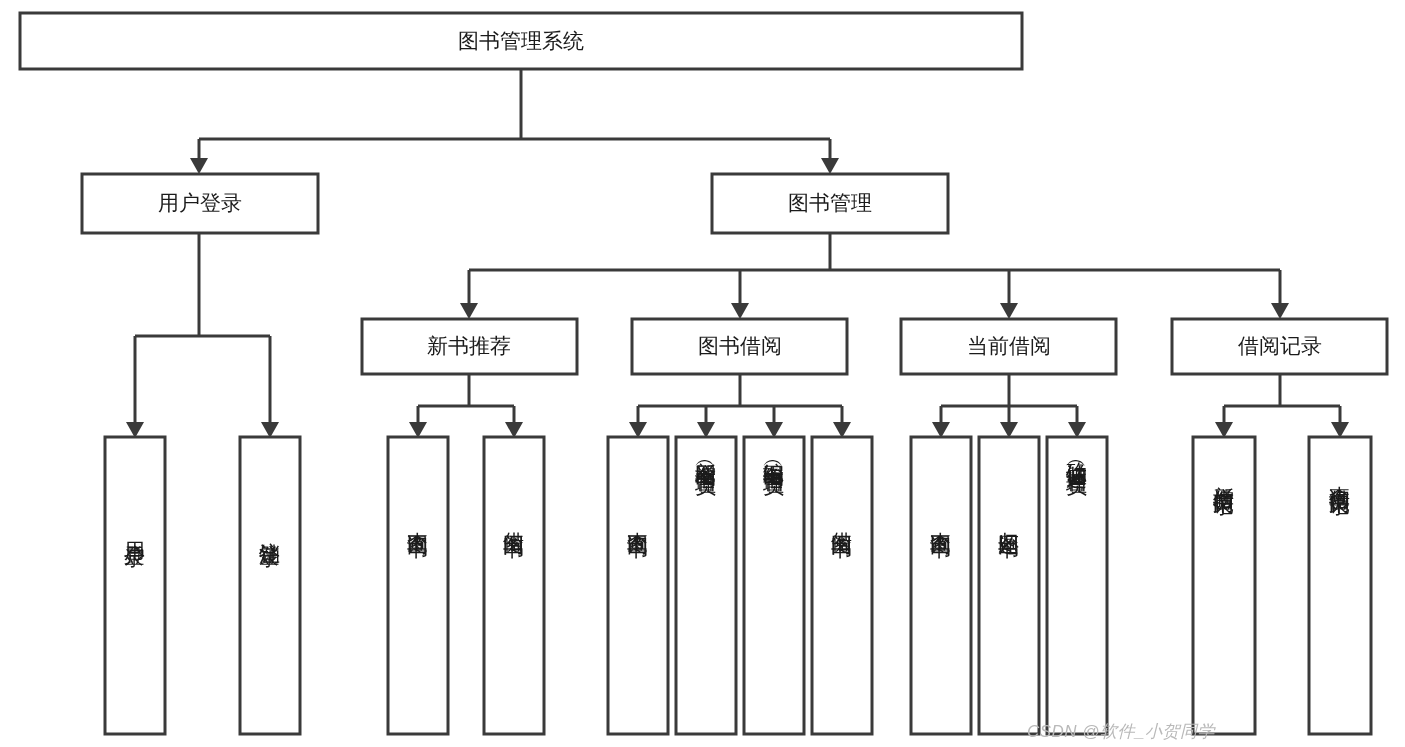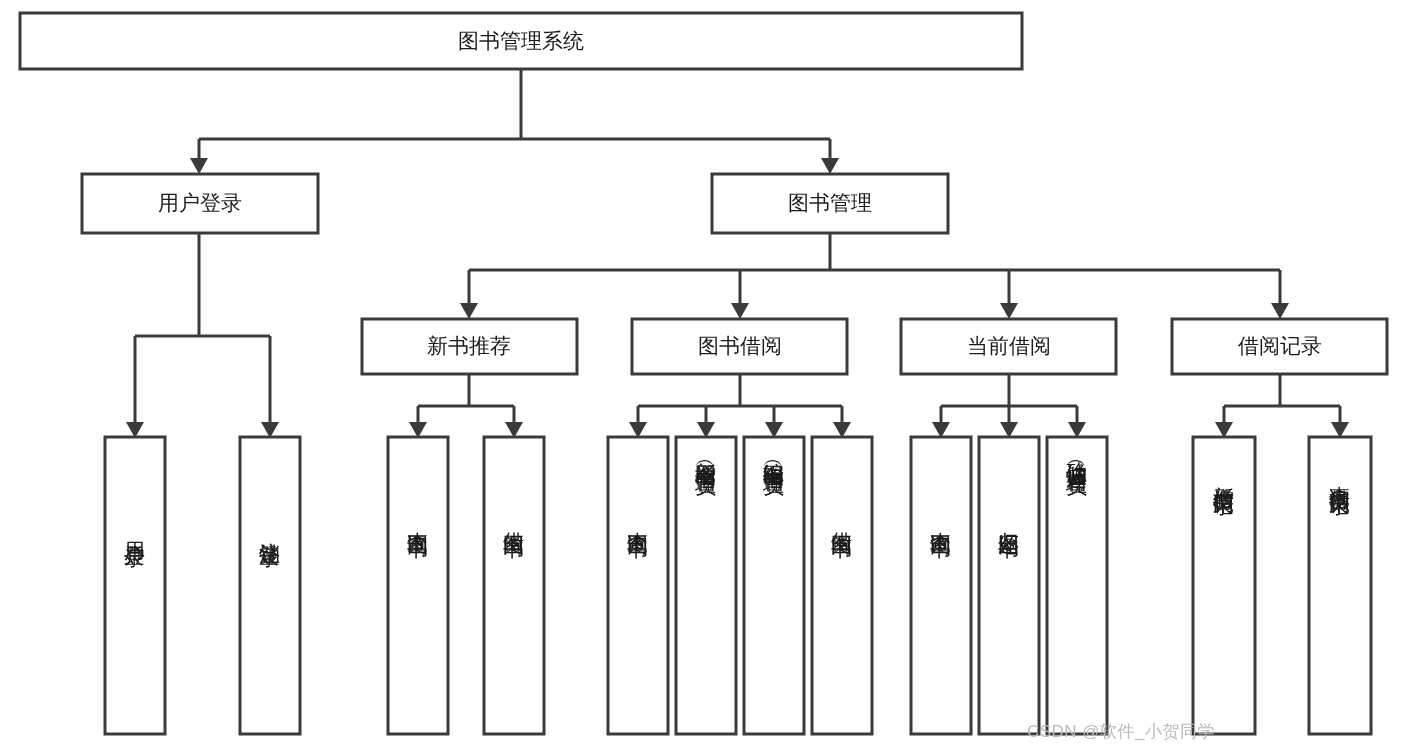--- a/index.html
+++ b/index.html
@@ -68,20 +68,21 @@
   }
   .watermark {
     position: absolute;
     right: 8px;
     bottom: 4px;
     font-family: "Liberation Sans", "DejaVu Sans", sans-serif;
     font-size: 17px;
     color: #b9b9b9;
     letter-spacing: 0.5px;
     white-space: nowrap;
+    font-style: italic;
   }
 </style>
 </head>
 <body>
 
 <div id="diagram-root">
 
   <svg id="hierarchy-svg" viewBox="0 0 1405 747">
     <defs>
       <marker id="arrow" viewBox="0 0 12 12" refX="6" refY="11" markerWidth="12" markerHeight="12" orient="auto-start-reverse">

